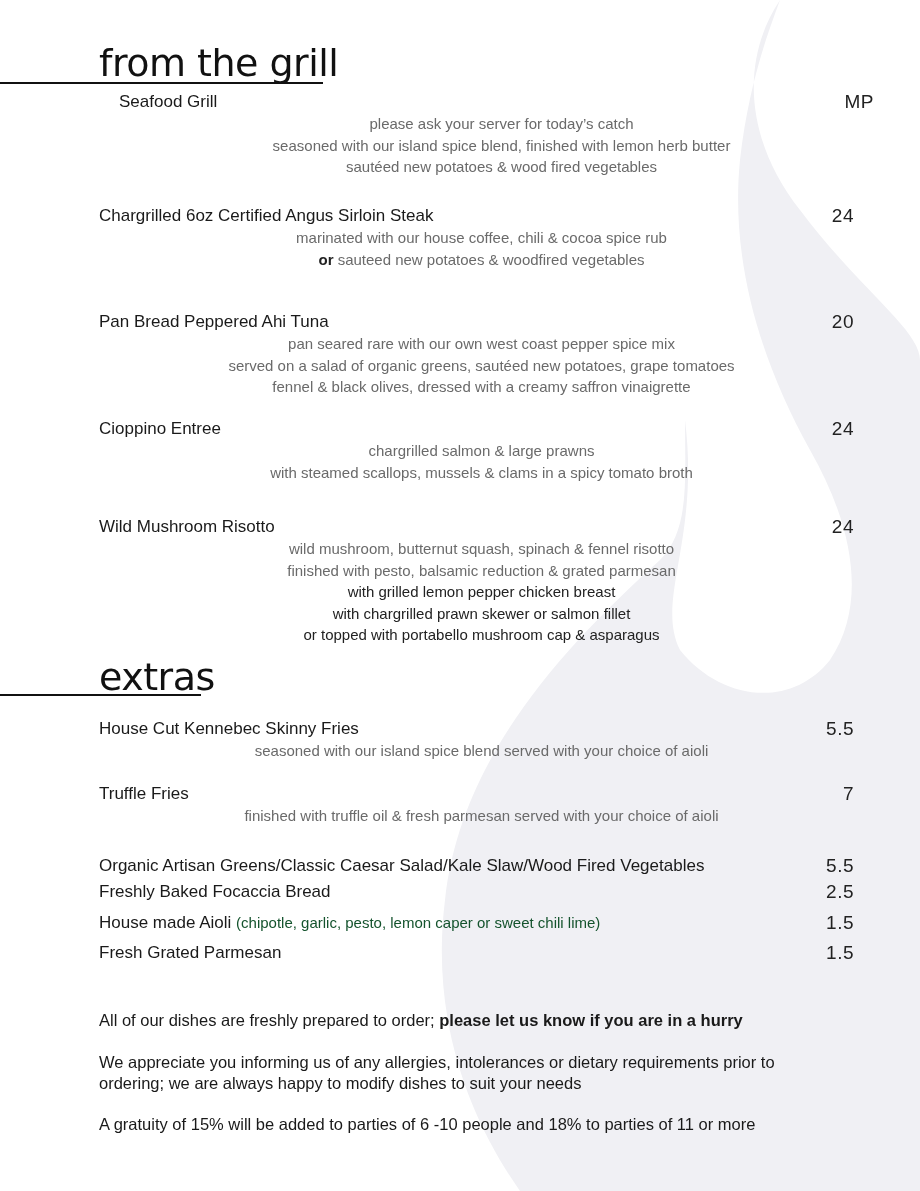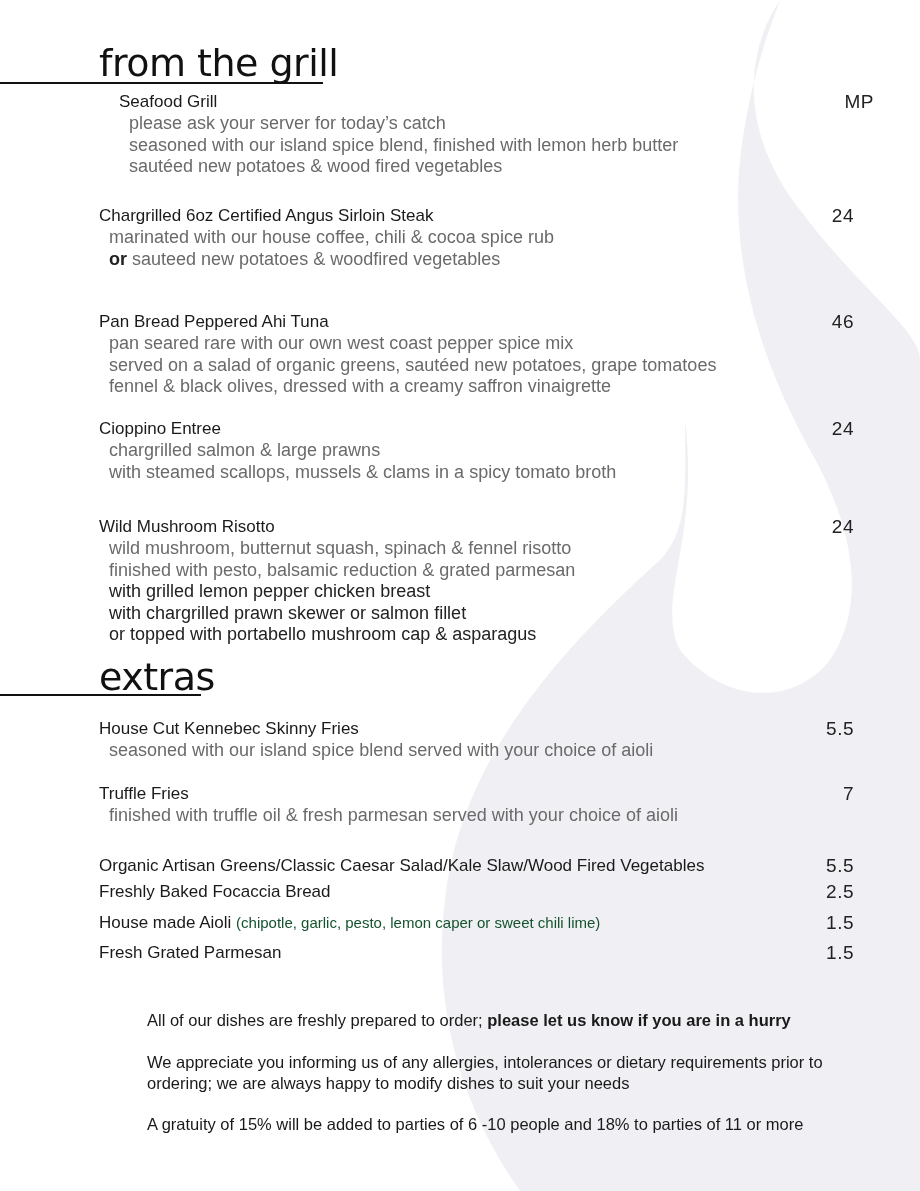--- a/index.html
+++ b/index.html
@@ -6,25 +6,25 @@
     body { width:920px; height:1191px; background:#ffffff; position:relative; overflow:hidden;
            font-family:"Liberation Sans", "DejaVu Sans", sans-serif; color:#1a1a1a; }
     .flame { position:absolute; left:0; top:0; width:920px; height:1191px; z-index:0; }
     .page { position:relative; z-index:1; }
     .section-title { position:absolute; left:99px; font-family:"DejaVu Sans", sans-serif; font-weight:normal;
                      font-size:38px; letter-spacing:-0.5px; color:#111; line-height:1; margin:0; }
     .rule { position:absolute; left:0; height:1.5px; background:#111; }
     .item { position:absolute; left:99px; width:755px; }
     .item-head { position:relative; font-size:17px; line-height:22px; color:#1a1a1a; }
     .price { position:absolute; right:0; top:0; font-size:19px; color:#222; letter-spacing:0.5px; }
-    .desc { font-size:18px; line-height:21.5px; color:#6a6a6a; padding-left:10px; white-space:nowrap; }
+    .desc { font-size:15px; line-height:21.5px; color:#6a6a6a; padding-left:10px; white-space:nowrap;text-align:center; }
     .desc.dark { color:#222; }
     .desc b { color:#222; }
     .inline-note { color:#14532d; font-size:15px; }
-    .note { position:absolute; left:99px; width:720px; font-size:16.5px; line-height:21px; color:#1a1a1a;margin-left:48px; }
+    .note { position:absolute; left:99px; width:720px; font-size:16.5px; line-height:21px; color:#1a1a1a; }
     .note b { font-weight:bold; }
   </style>
 </head>
 <body>
 
 <svg class="flame" viewBox="0 0 920 1191" xmlns="http://www.w3.org/2000/svg">
   <path fill="#f0f0f4" d="M780 0 C 740 60, 745 140, 800 210 C 860 290, 920 330, 920 360 L 920 1191 L 520 1191 C 470 1120, 430 1020, 445 900 C 460 760, 560 650, 660 560 C 690 530, 685 480, 685 420 C 700 540, 655 600, 680 650 C 720 700, 790 710, 830 660 C 870 600, 850 520, 810 450 C 760 360, 730 260, 740 160 C 748 90, 765 40, 780 0 Z"></path>
 </svg>
 
 <div class="page">
@@ -47,21 +47,21 @@
       <span>Chargrilled 6oz Certified Angus Sirloin Steak</span>
       <span class="price">24</span>
     </div>
     <div class="desc">marinated with our house coffee, chili &amp; cocoa spice rub</div>
     <div class="desc"><b>or</b><span> sauteed new potatoes &amp; woodfired vegetables</span></div>
   </div>
 
   <div class="item" style="top:311px;">
     <div class="item-head">
       <span>Pan Bread Peppered Ahi Tuna</span>
-      <span class="price">46</span>
+      <span class="price">20</span>
     </div>
     <div class="desc">pan seared rare with our own west coast pepper spice mix</div>
     <div class="desc">served on a salad of organic greens, sautéed new potatoes, grape tomatoes</div>
     <div class="desc">fennel &amp; black olives, dressed with a creamy saffron vinaigrette</div>
   </div>
 
   <div class="item" style="top:418px;">
     <div class="item-head">
       <span>Cioppino Entree</span>
       <span class="price">24</span>

